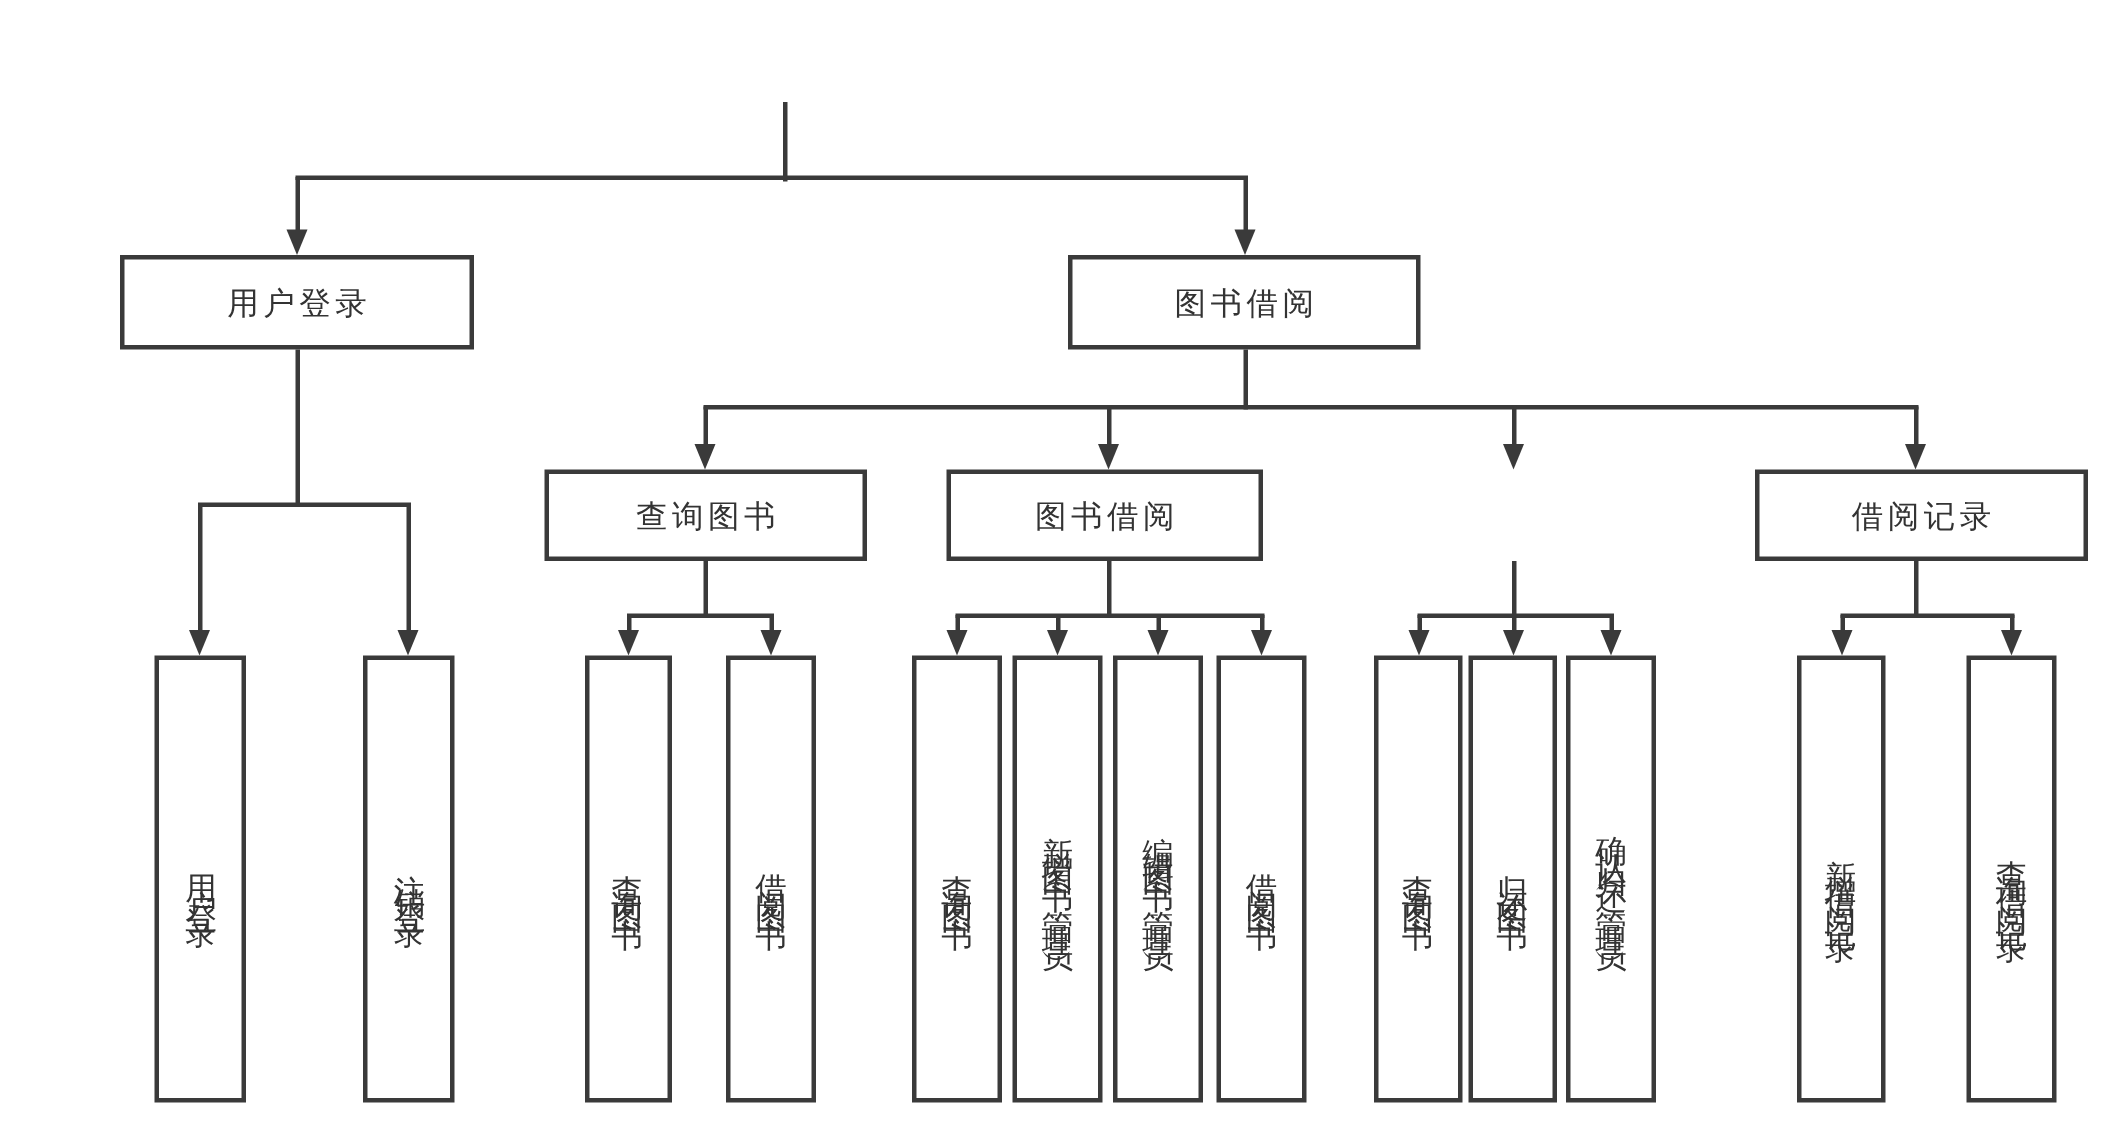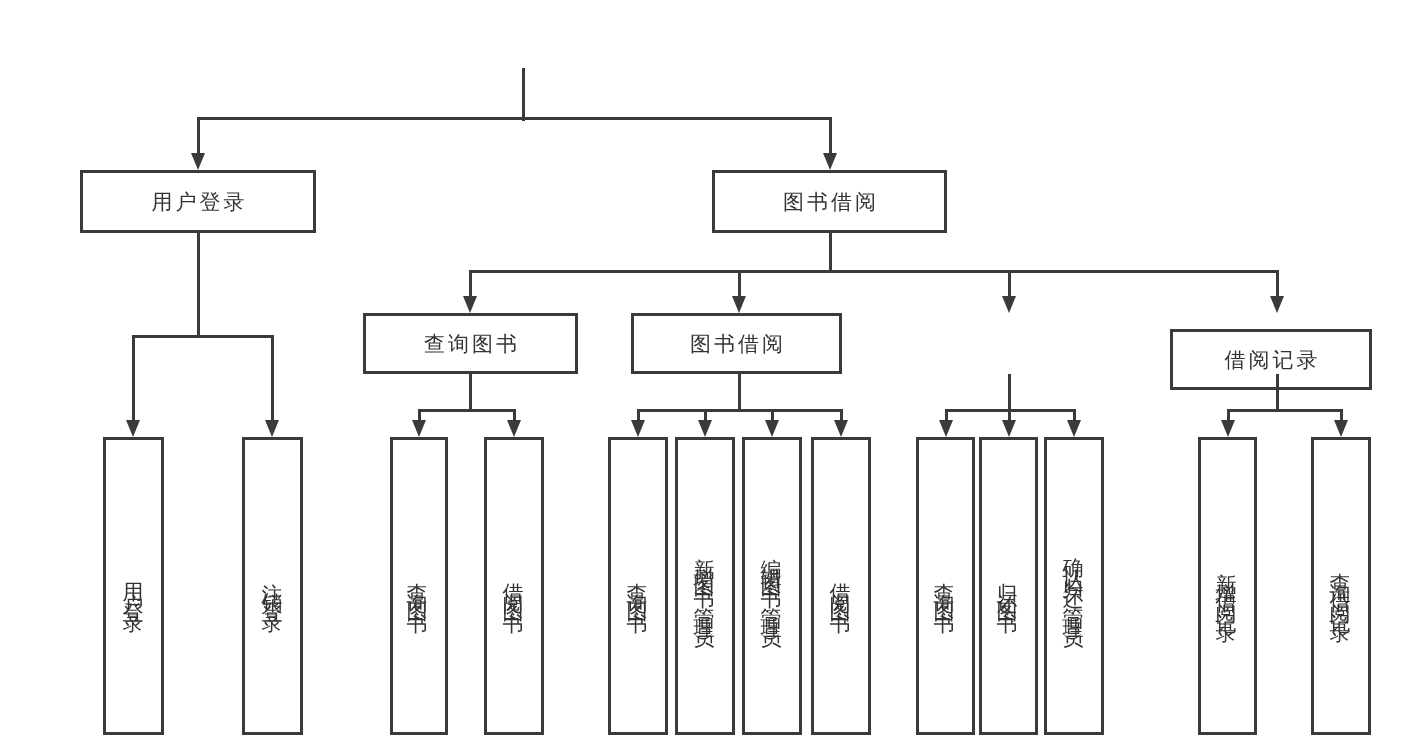--- a/index.html
+++ b/index.html
@@ -63,21 +63,21 @@
 <body>
 
 <div id="canvas">
 
 
   <div class="box h" style="left:80px; top:170px; width:236px; height:63px;">用户登录</div>
   <div class="box h" style="left:712px; top:170px; width:235px; height:63px;">图书借阅</div>
 
   <div class="box h" style="left:363px; top:313px; width:215px; height:61px;">查询图书</div>
   <div class="box h" style="left:631px; top:313px; width:211px; height:61px;">图书借阅</div>
-  <div class="box h" style="left:1170px; top:313px; width:202px; height:61px;margin-top:16px;">借阅记录</div>
+  <div class="box h" style="left:1170px; top:313px; width:222px; height:61px;">借阅记录</div>
 
   <div class="box v" style="left:103px; top:437px; width:61px; height:298px;">用户登录</div>
   <div class="box v" style="left:242px; top:437px; width:61px; height:298px;">注销登录</div>
 
   <div class="box v" style="left:390px; top:437px; width:58px; height:298px;">查询图书</div>
   <div class="box v" style="left:484px; top:437px; width:60px; height:298px;">借阅图书</div>
 
   <div class="box v" style="left:608px; top:437px; width:60px; height:298px;">查询图书</div>
   <div class="box v" style="left:675px; top:437px; width:60px; height:298px;">新增图书（管理员）</div>
   <div class="box v" style="left:742px; top:437px; width:60px; height:298px;">编辑图书（管理员）</div>

